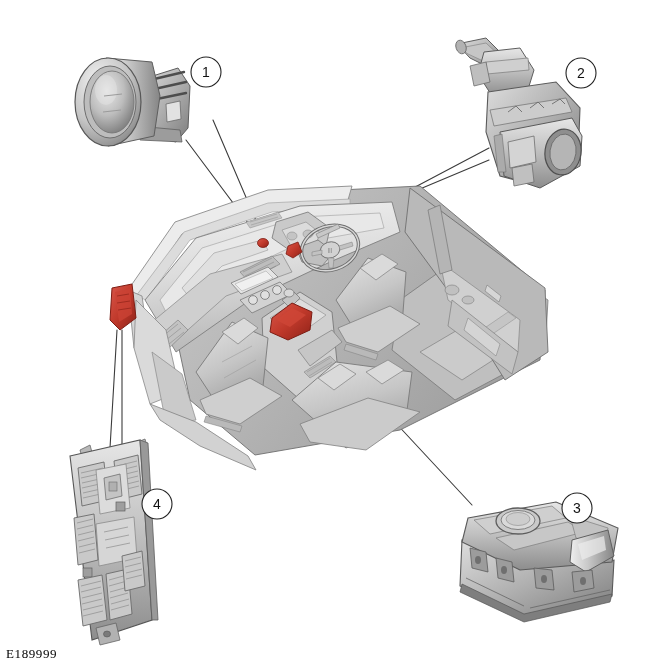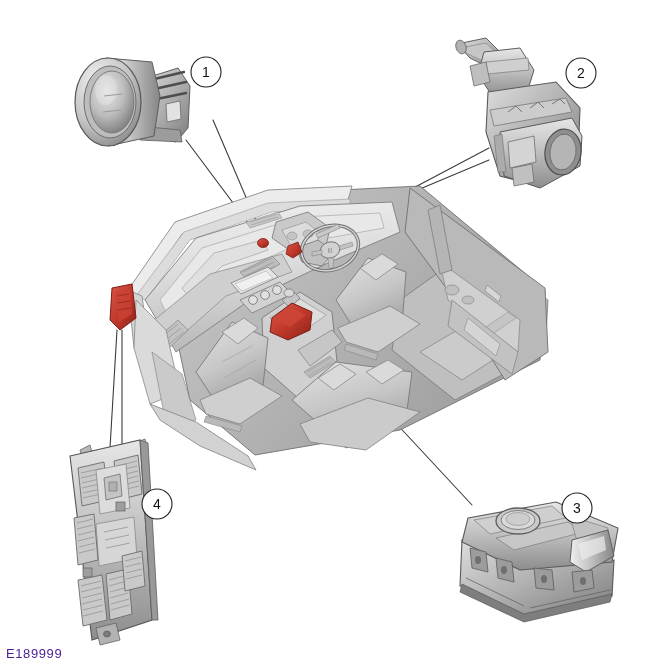--- a/index.html
+++ b/index.html
@@ -22,24 +22,24 @@
     position: absolute;
     left: 0;
     top: 0;
     width: 672px;
     height: 672px;
   }
   .figure-id {
     position: absolute;
     left: 6px;
     top: 646px;
-    font-family: Liberation Sans, sans-serif;
+    font-family: Liberation Serif, serif;
     font-size: 13px;
     letter-spacing: 0.6px;
-    color: #4c1d95;
+    color: #000000;
     white-space: nowrap;
   }
   .callout-num {
     font-family: "Liberation Sans", sans-serif;
     font-size: 14px;
     fill: #111111;
   }
 </style>
 </head>
 <body>

